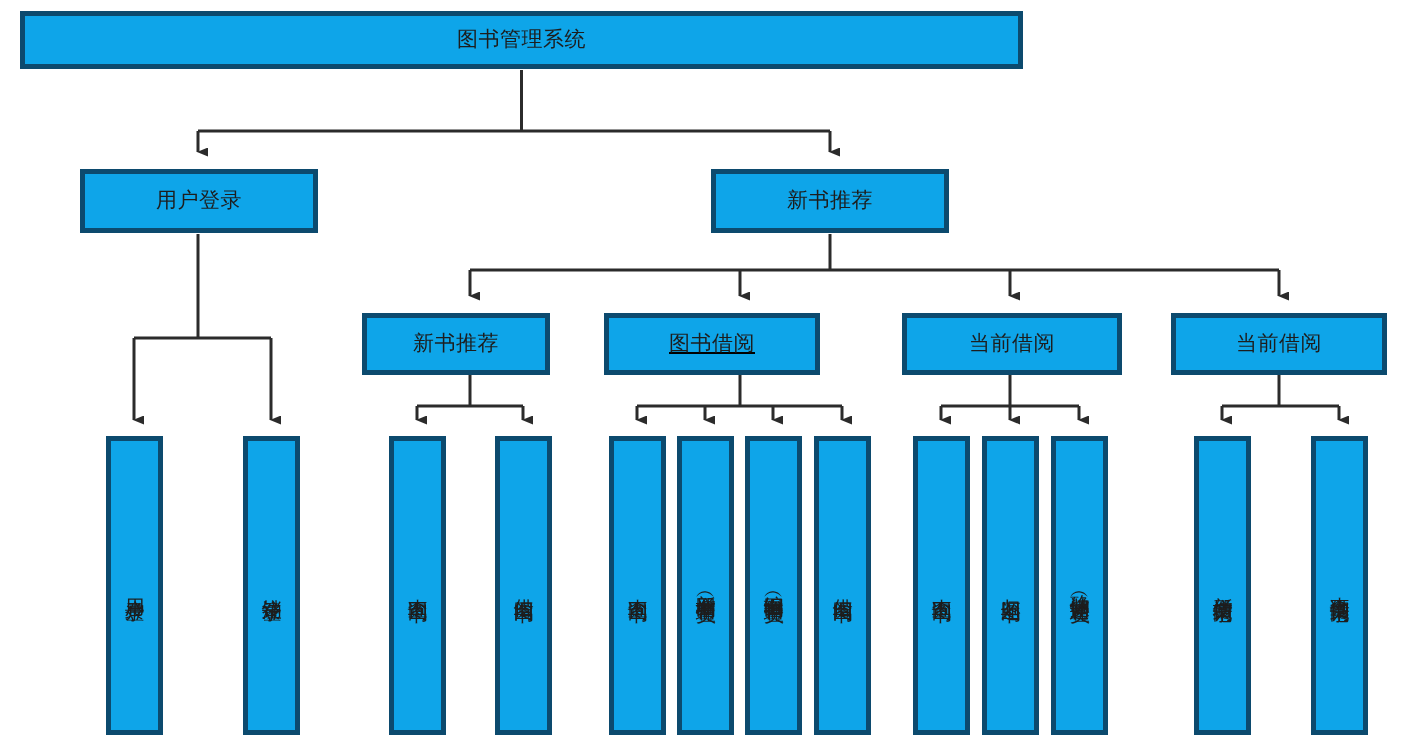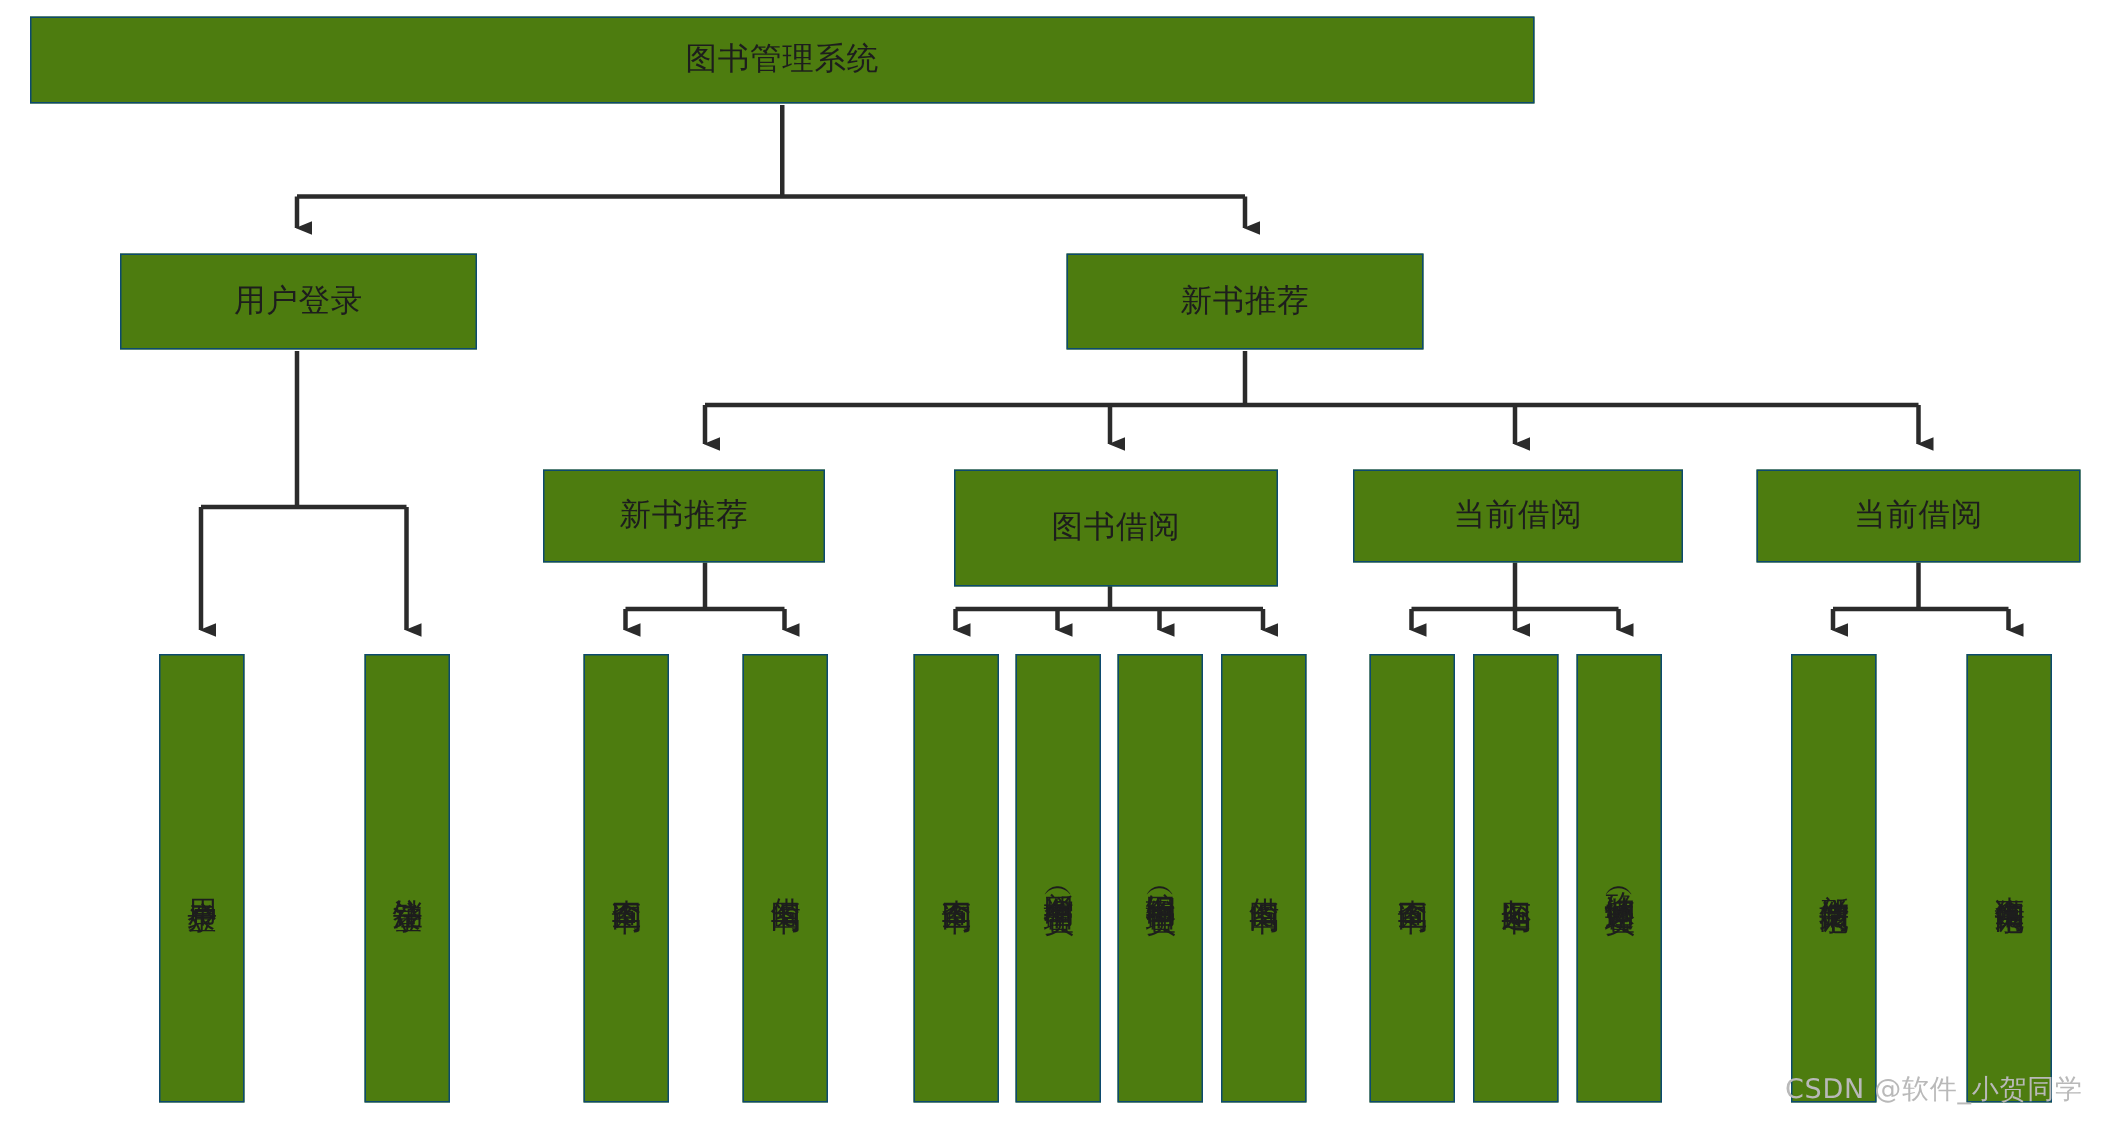--- a/index.html
+++ b/index.html
@@ -22,22 +22,22 @@
   svg#tree-svg {
     position: absolute;
     top: 0; left: 0;
     width: 1405px;
     height: 747px;
     display: block;
   }
   .node-box {
     position: absolute;
     box-sizing: border-box;
-    background: #4d7c0f;
-    border: 1px solid #0c4a6e;
+    background: #0ea5e9;
+    border: 5px solid #0c4a6e;
     display: flex;
     align-items: center;
     justify-content: center;
     overflow: hidden;
   }
   .node-label-h {
     font-size: 21px;
     color: #1d1d1d;
     line-height: 1.2;
     white-space: nowrap;
@@ -127,21 +127,21 @@
   <div class="node-box" style="left:80px; top:169px; width:238px; height:64px;">
     <span class="node-label-h">用户登录</span>
   </div>
   <div class="node-box" style="left:711px; top:169px; width:238px; height:64px;">
     <span class="node-label-h">新书推荐</span>
   </div>
 
   <div class="node-box" style="left:362px; top:313px; width:188px; height:62px;">
     <span class="node-label-h">新书推荐</span>
   </div>
-  <div class="node-box" style="left:636px; top:313px; width:216px; height:78px;">
+  <div class="node-box" style="left:604px; top:313px; width:216px; height:62px;text-decoration:underline;">
     <span class="node-label-h">图书借阅</span>
   </div>
   <div class="node-box" style="left:902px; top:313px; width:220px; height:62px;">
     <span class="node-label-h">当前借阅</span>
   </div>
   <div class="node-box" style="left:1171px; top:313px; width:216px; height:62px;">
     <span class="node-label-h">当前借阅</span>
   </div>
 
   <div class="node-box" style="left:106px; top:436px; width:57px; height:299px;">
@@ -181,15 +181,14 @@
     <span class="node-label-v">确认归还（管理员）</span>
   </div>
 
   <div class="node-box" style="left:1194px; top:436px; width:57px; height:299px;">
     <span class="node-label-v">新增借阅记录</span>
   </div>
   <div class="node-box" style="left:1311px; top:436px; width:57px; height:299px;">
     <span class="node-label-v">查询借阅记录</span>
   </div>
 
-  <div class="watermark" style="left:1190px; top:714px;">CSDN @软件_小贺同学</div>
 
 </div>
 
 </body></html>

